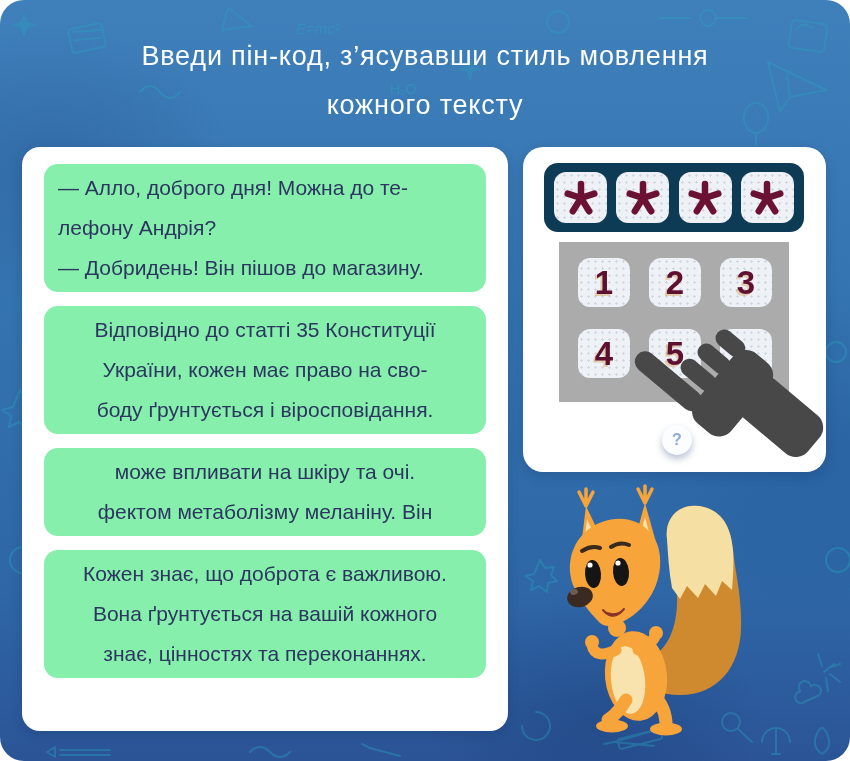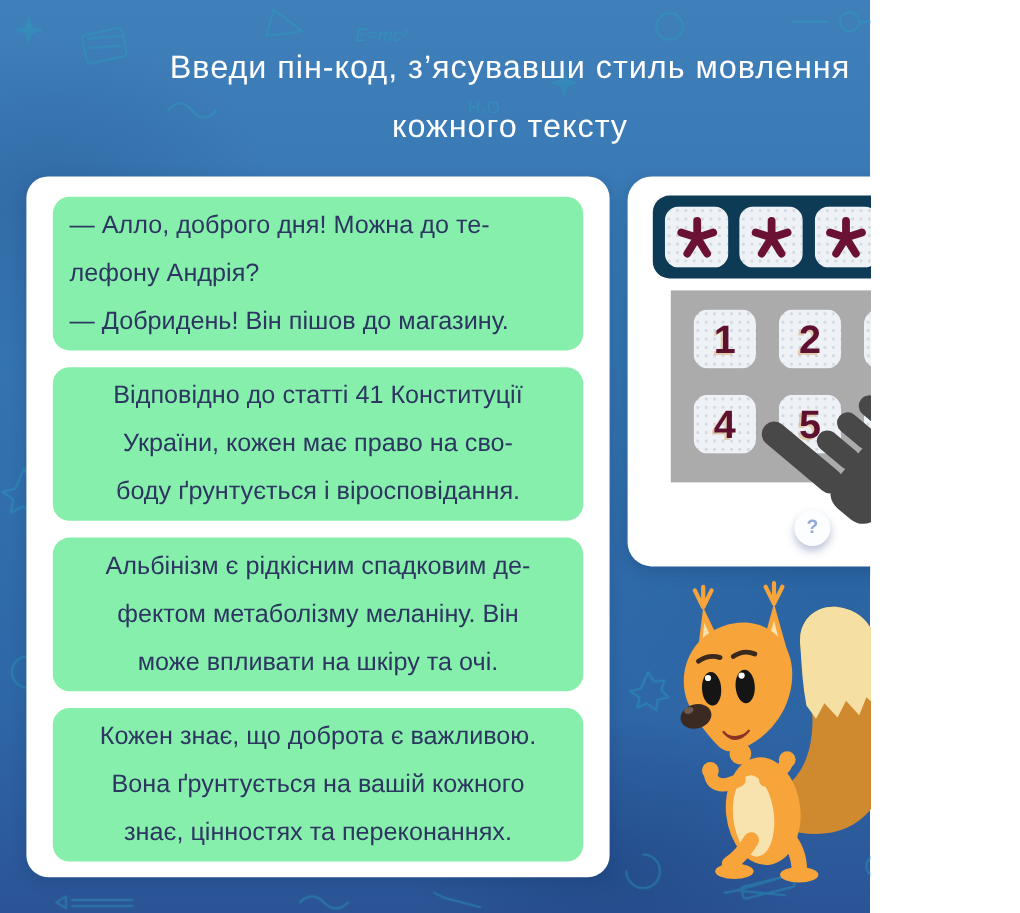--- a/index.html
+++ b/index.html
@@ -1,23 +1,24 @@
 <!DOCTYPE html>
 <html><head>
 <meta charset="utf-8">
 <style>
   html,body{margin:0;padding:0;}
   .stage{
-    position:relative;width:725px;height:761px;overflow:hidden;
+    position:relative;width:850px;height:761px;overflow:hidden;
     font-family:"Liberation Sans", sans-serif;
     background:
       radial-gradient(260px 200px at 6% 22%, rgba(20,50,110,0.20), transparent 70%),
       radial-gradient(300px 240px at 96% 60%, rgba(18,70,130,0.22), transparent 70%),
       radial-gradient(240px 180px at 70% 95%, rgba(15,45,100,0.25), transparent 70%),
       linear-gradient(180deg,#3f7fba 0%, #3474b0 38%, #2e66a6 78%, #2b5496 100%);
+    border-radius: 24px;
   }
   svg.bg{position:absolute;left:0;top:0;z-index:0;pointer-events:none;}
   .title{
     position:absolute;left:0;top:32px;width:850px;z-index:1;
     text-align:center;color:#ffffff;font-size:27px;line-height:49px;letter-spacing:0.8px;
   }
   .card{
     position:absolute;background:#ffffff;z-index:1;
     box-shadow:0 4px 12px rgba(15,40,85,0.20);
   }
@@ -120,28 +121,27 @@
     <div>кожного тексту</div>
   </div>
 
   <div class="card texts-card">
     <div class="passage left">
       <div>— Алло, доброго дня! Можна до те-</div>
       <div>лефону Андрія?</div>
       <div>— Добридень! Він пішов до магазину.</div>
     </div>
     <div class="passage">
-      <div>Відповідно до статті 41 Конституції</div>
+      <div>Відповідно до статті 35 Конституції</div>
       <div>України, кожен має право на сво-</div>
       <div>боду ґрунтується і віросповідання.</div>
     </div>
     <div class="passage">
-      <div>Альбінізм є рідкісним спадковим де-</div>
+      <div>може впливати на шкіру та очі.</div>
       <div>фектом метаболізму меланіну. Він</div>
-      <div>може впливати на шкіру та очі.</div>
     </div>
     <div class="passage">
       <div>Кожен знає, що доброта є важливою.</div>
       <div>Вона ґрунтується на вашій кожного</div>
       <div>знає, цінностях та переконаннях.</div>
     </div>
   </div>
 
   <div class="card keypad-card">
     <div class="pin-display">

